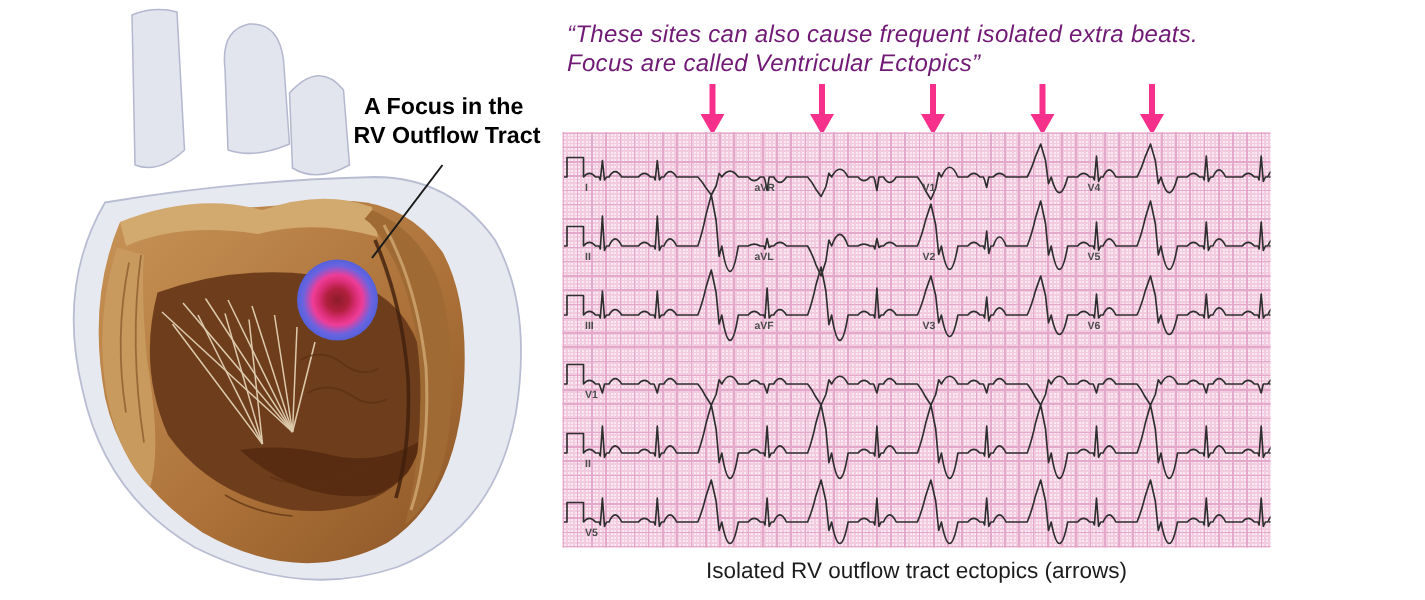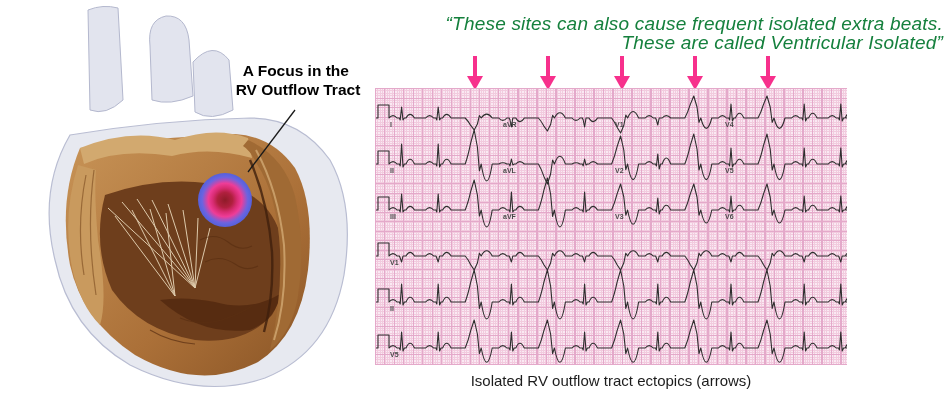--- a/index.html
+++ b/index.html
@@ -3,22 +3,22 @@
 <meta charset="utf-8">
 <style>
   html,body{margin:0;padding:0;background:#ffffff;}
   #figure{
     position:relative;width:950px;height:400px;background:#ffffff;overflow:hidden;
     font-family:"Liberation Sans",sans-serif;
   }
   
   #quote{
     position:absolute;left:378px;top:14px;width:565px;
-    text-align:right;font-style:italic;font-size:19px;line-height:19px;
-    color:#15803d;letter-spacing:.2px;
+    text-align:left;font-style:italic;font-size:16px;line-height:19px;
+    color:#701a75;letter-spacing:.2px;
   }
   
   .ectopic-arrow{position:absolute;top:56px;width:16px;height:34px;}
   
   #ecg-paper{
     position:absolute;left:375px;top:88px;width:472px;height:277px;
     background-color:var(--paper-bg,#FAE9F3);
     background-image:
       repeating-linear-gradient(90deg,var(--grid-major,#E4A9CA) 0 1px,transparent 1px 9.5px),
       repeating-linear-gradient(0deg,var(--grid-major,#E4A9CA) 0 1px,transparent 1px 9.5px),
@@ -109,21 +109,21 @@
     <line x1="295" y1="110" x2="248" y2="172" stroke="#1a1a1a" stroke-width="1.3"></line>
 
     <text class="heart-label-text" text-anchor="middle">
       <tspan x="298" y="76">A Focus in the</tspan>
       <tspan x="298" y="95">RV Outflow Tract</tspan>
     </text>
   </svg>
 
   <div id="quote">
     <div>“These sites can also cause frequent isolated extra beats.</div>
-    <div>These are called Ventricular Isolated”</div>
+    <div>Focus are called Ventricular Ectopics”</div>
   </div>
 
   <div id="arrows">
       <div class="ectopic-arrow" style="left: 467px;"><svg width="16" height="34" viewBox="0 0 16 34">
           <rect x="6" y="0" width="4" height="22" fill="#F7308C"></rect>
           <polygon points="0,20 16,20 8,34" fill="#F7308C"></polygon>
         </svg></div>
       <div class="ectopic-arrow" style="left: 540px;"><svg width="16" height="34" viewBox="0 0 16 34">
           <rect x="6" y="0" width="4" height="22" fill="#F7308C"></rect>
           <polygon points="0,20 16,20 8,34" fill="#F7308C"></polygon>

